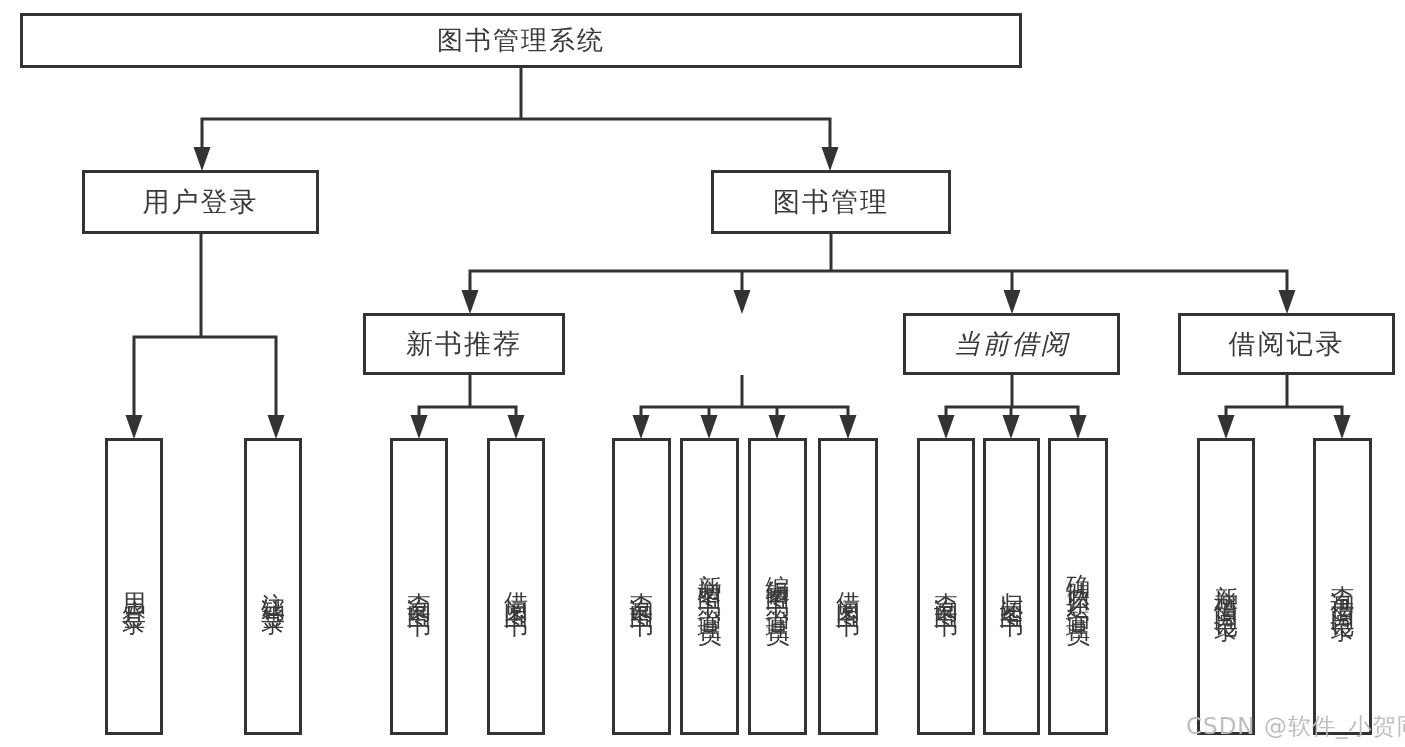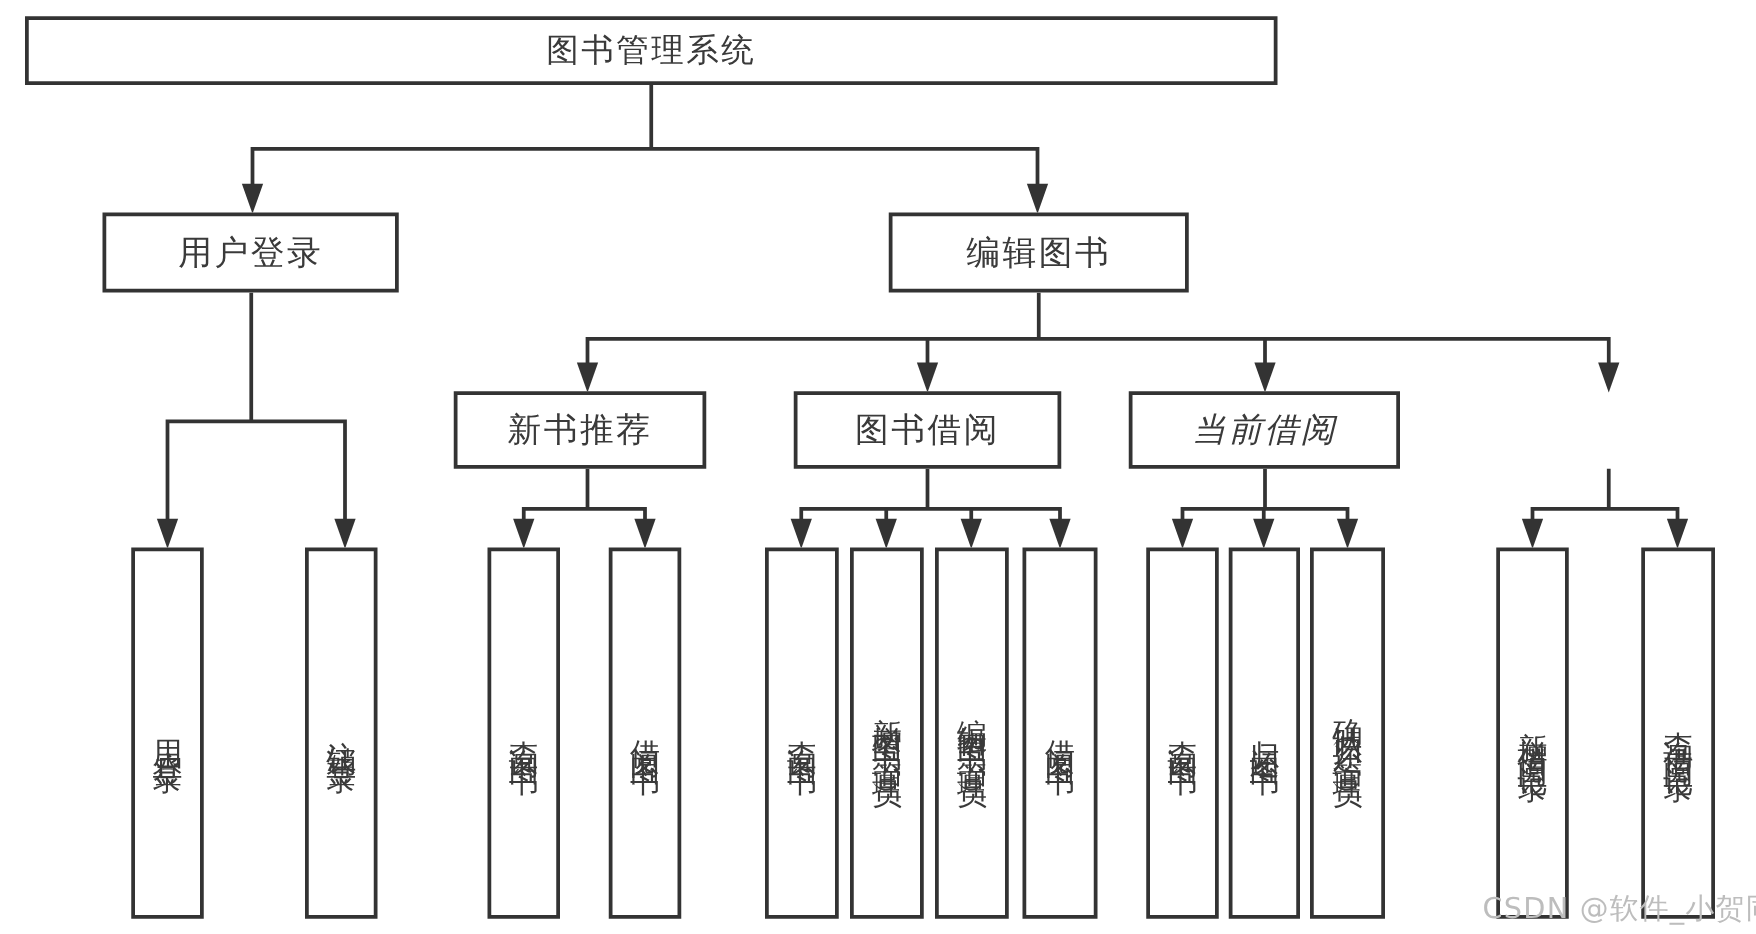--- a/index.html
+++ b/index.html
@@ -111,31 +111,31 @@
   </svg>
 
   <div class="node h root" style="left:20px; top:13px; width:1002px; height:55px;">
     <span class="label">图书管理系统</span>
   </div>
 
   <div class="node h" style="left:82px; top:170px; width:237px; height:64px;">
     <span class="label">用户登录</span>
   </div>
   <div class="node h" style="left:711px; top:170px; width:240px; height:64px;">
-    <span class="label">编辑图书</span>
+    <span class="label">图书管理</span>
   </div>
 
   <div class="node h" style="left:363px; top:313px; width:202px; height:62px;">
     <span class="label">新书推荐</span>
   </div>
-  <div class="node h" style="left:635px; top:313px; width:214px; height:62px;">
-    <span class="label">图书借阅</span>
-  </div>
   <div class="node h" style="left:903px; top:313px; width:217px; height:62px;font-style:italic;">
     <span class="label">当前借阅</span>
+  </div>
+  <div class="node h" style="left:1178px; top:313px; width:217px; height:62px;">
+    <span class="label">借阅记录</span>
   </div>
 
   <div class="node leaf" style="left:105px; top:438px; width:58px; height:297px;">
     <span class="label">用户登录</span>
   </div>
   <div class="node leaf" style="left:244px; top:438px; width:58px; height:297px;">
     <span class="label">注销登录</span>
   </div>
   <div class="node leaf" style="left:390px; top:438px; width:58px; height:297px;">
     <span class="label">查询图书</span>

